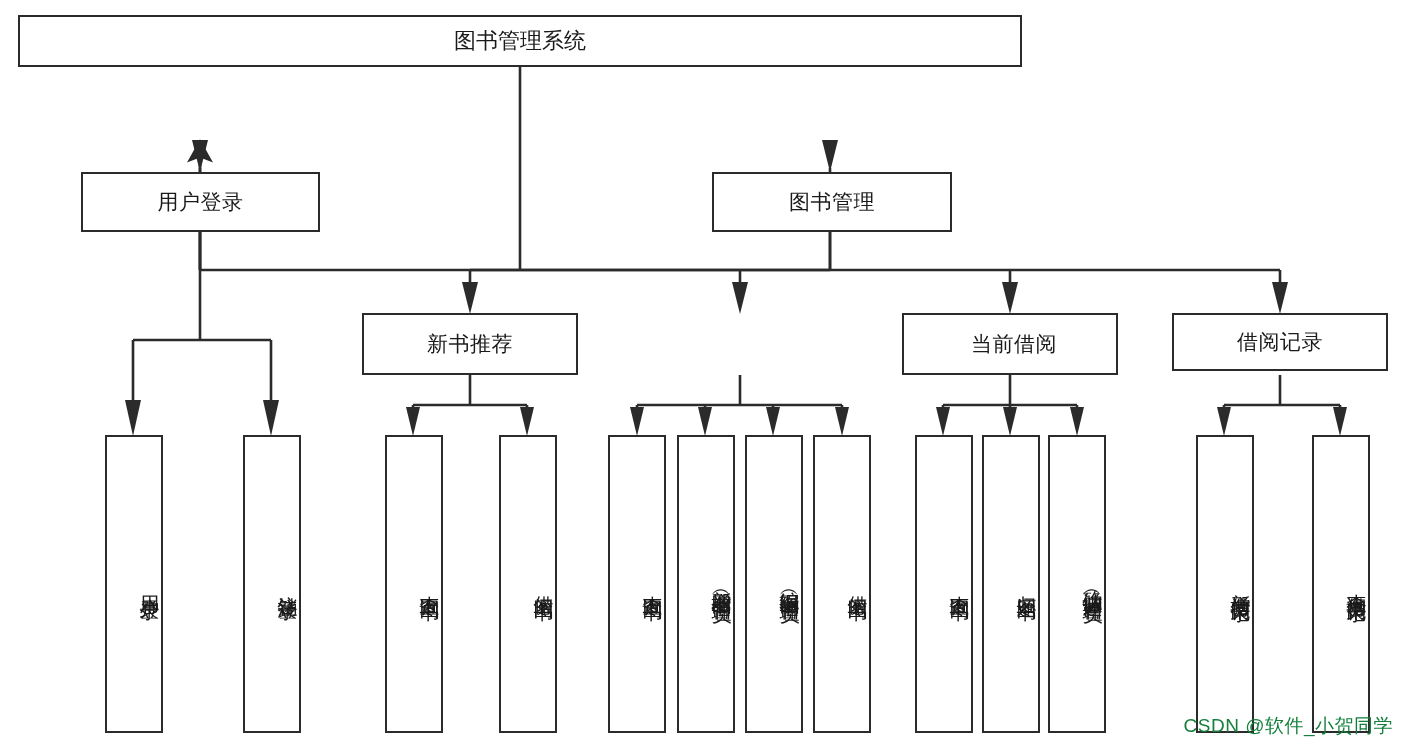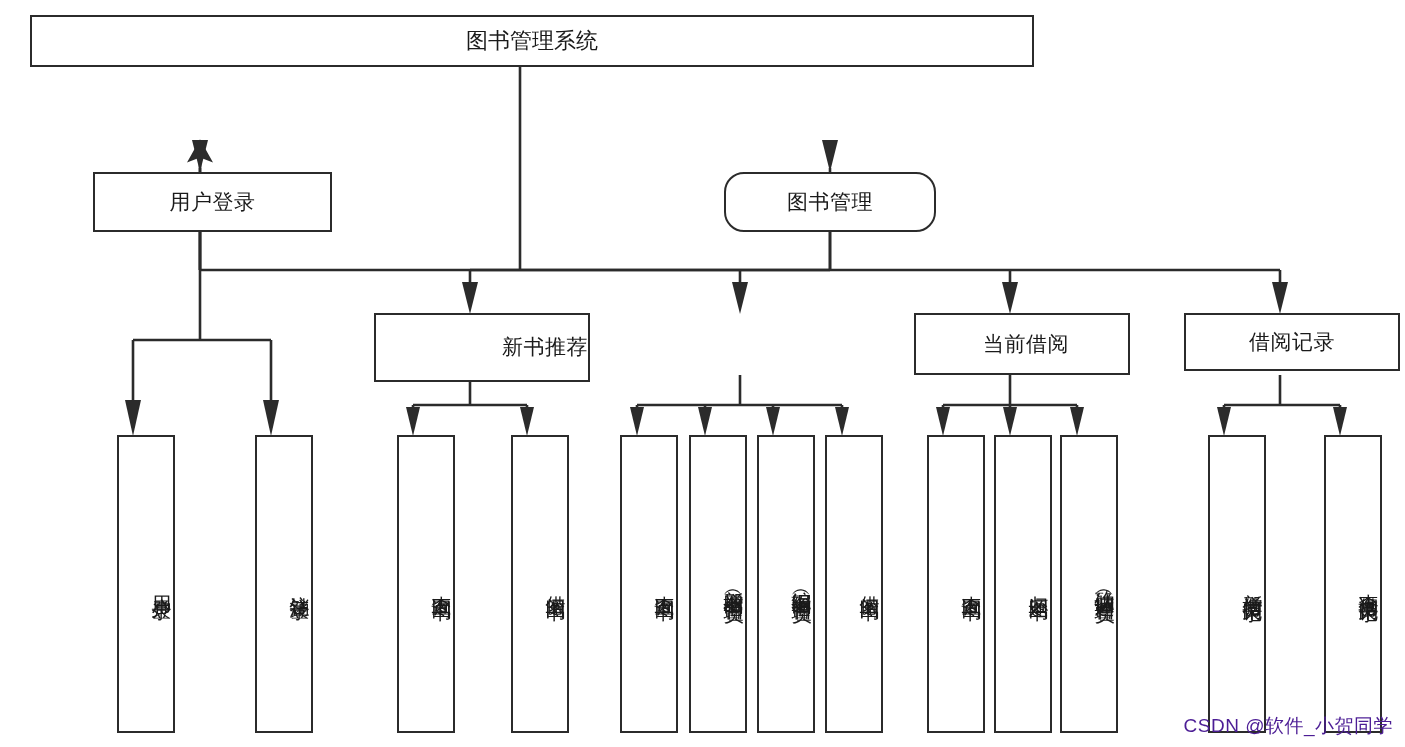--- a/index.html
+++ b/index.html
@@ -26,21 +26,20 @@
     position: absolute;
     box-sizing: border-box;
     border: 2.5px solid #2b2b2b;
     background: #ffffff;
     color: #1a1a1a;
     display: flex;
     align-items: center;
     justify-content: center;
     text-align: center;
     line-height: 1.18;
-    margin-left: 12px;
   }
   .node.h {
     font-size: 21px;
     letter-spacing: 0.5px;
   }
   .node.root {
     font-size: 22px;
   }
   .node.v {
     writing-mode: vertical-rl;
@@ -55,21 +54,21 @@
     writing-mode: vertical-rl;
     text-orientation: upright;
     display: block;
     white-space: nowrap;
   }
   #watermark {
     position: absolute;
     right: 12px;
     bottom: 8px;
     font-size: 19px;
-    color: #4c1d95;
+    color: #15803d;
     letter-spacing: 0.5px;
     white-space: nowrap;
     pointer-events: none;
     margin-left: 22px;
   }
 </style>
 </head>
 <body>
 
 <div id="canvas">
@@ -153,25 +152,25 @@
     </g>
   </svg>
 
   <div class="node root" style="left:18px; top:15px; width:1004px; height:52px;">
     <span>图书管理系统</span>
   </div>
 
   <div class="node h" style="left:81px; top:172px; width:239px; height:60px;">
     <span>用户登录</span>
   </div>
-  <div class="node h" style="left:712px; top:172px; width:212px; height:60px;border-radius:20px;">
+  <div class="node h" style="left:712px; top:172px; width:240px; height:60px;">
     <span>图书管理</span>
   </div>
 
-  <div class="node h" style="left:362px; top:313px; width:216px; height:69px;justify-content:flex-end;">
+  <div class="node h" style="left:362px; top:313px; width:216px; height:62px;">
     <span>新书推荐</span>
   </div>
   <div class="node h" style="left:902px; top:313px; width:216px; height:62px;padding-left:8px;">
     <span>当前借阅</span>
   </div>
   <div class="node h" style="left:1172px; top:313px; width:216px; height:58px;">
     <span>借阅记录</span>
   </div>
 
   <div class="node v" style="left:105px; top:435px; width:58px; height:298px;">

